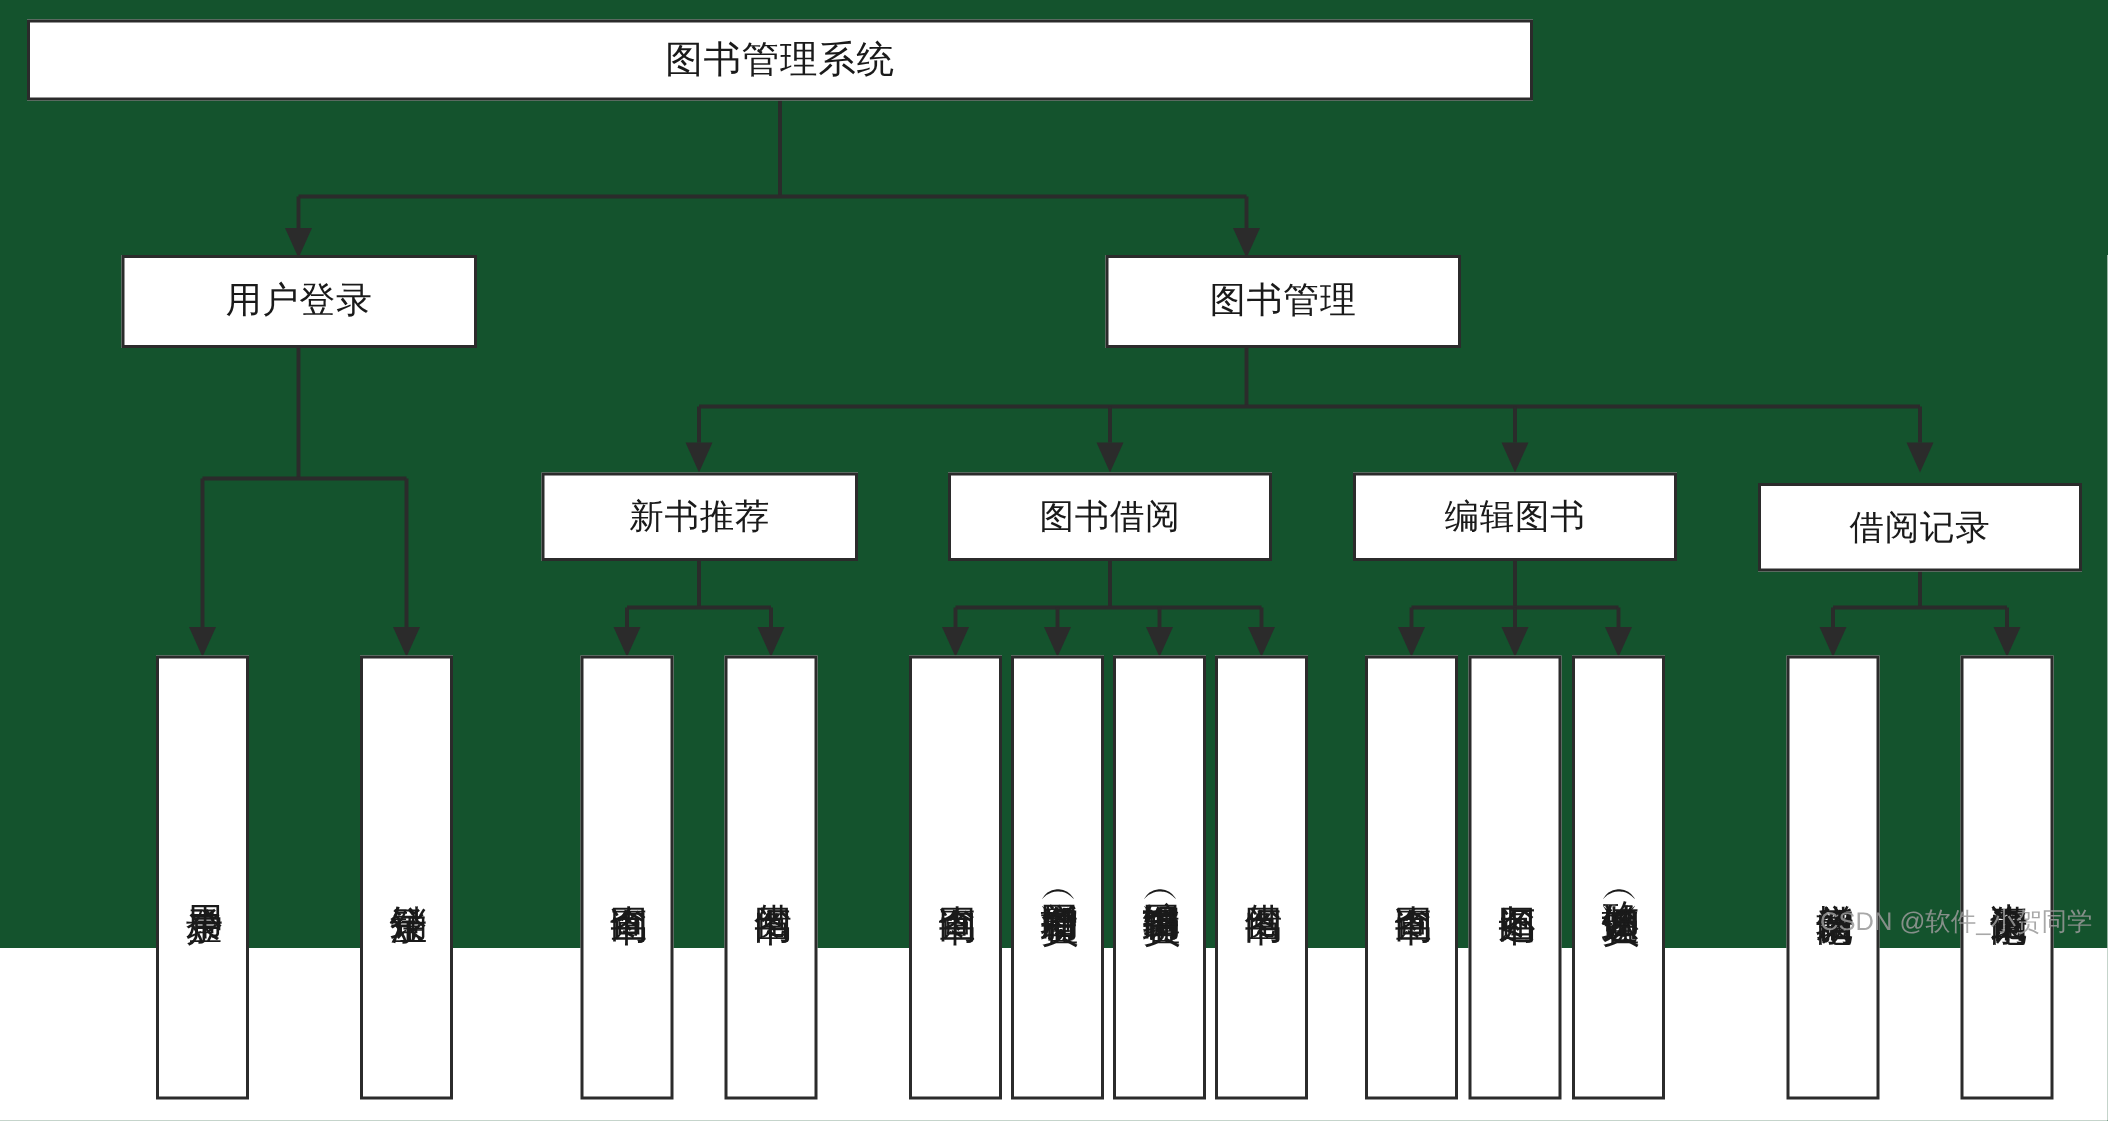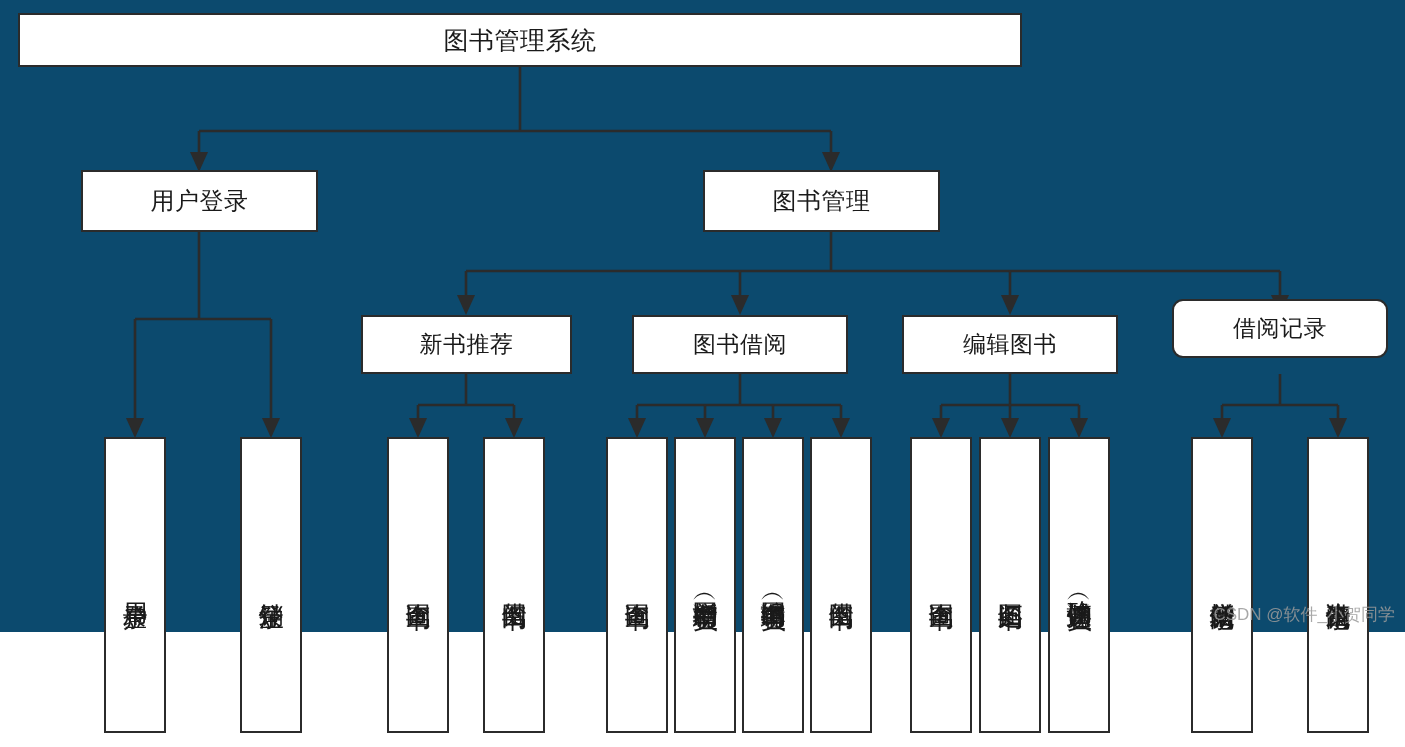--- a/index.html
+++ b/index.html
@@ -10,21 +10,21 @@
   body {
     width: 1405px;
     height: 747px;
     font-family: "Liberation Sans", "DejaVu Sans", sans-serif;
     overflow: hidden;
   }
   #diagram-root {
     position: relative;
     width: 1405px;
     height: 632px;
-    background: #0c4a6e;
+    background: #14532d;
   }
   svg.diagram-svg {
     position: absolute;
     left: 0;
     top: 0;
     width: 1405px;
     height: 747px;
   }
   .node-box {
     position: absolute;
@@ -154,34 +154,34 @@
     </g>
   </svg>
 
   <div class="node-box node-root" style="left:18px; top:13px; width:1004px; height:54px;">
     <span class="node-label">图书管理系统</span>
   </div>
 
   <div class="node-box node-l1" style="left:81px; top:170px; width:237px; height:62px;">
     <span class="node-label">用户登录</span>
   </div>
-  <div class="node-box node-l1" style="left:703px; top:170px; width:237px; height:62px;">
+  <div class="node-box node-l1" style="left:737px; top:170px; width:237px; height:62px;">
     <span class="node-label">图书管理</span>
   </div>
 
   <div class="node-box node-l2" style="left:361px; top:315px; width:211px; height:59px;">
     <span class="node-label">新书推荐</span>
   </div>
   <div class="node-box node-l2" style="left:632px; top:315px; width:216px; height:59px;">
     <span class="node-label">图书借阅</span>
   </div>
   <div class="node-box node-l2" style="left:902px; top:315px; width:216px; height:59px;">
     <span class="node-label">编辑图书</span>
   </div>
-  <div class="node-box node-l2" style="left:1172px; top:299px; width:216px; height:59px;border-radius:11px;">
+  <div class="node-box node-l2" style="left:1172px; top:322px; width:216px; height:59px;">
     <span class="node-label">借阅记录</span>
   </div>
 
   <div class="node-box node-leaf" style="left:104px; top:437px; width:62px; height:296px;">
     <span class="node-label">用户登录</span>
   </div>
   <div class="node-box node-leaf" style="left:240px; top:437px; width:62px; height:296px;">
     <span class="node-label">注销登录</span>
   </div>
 

